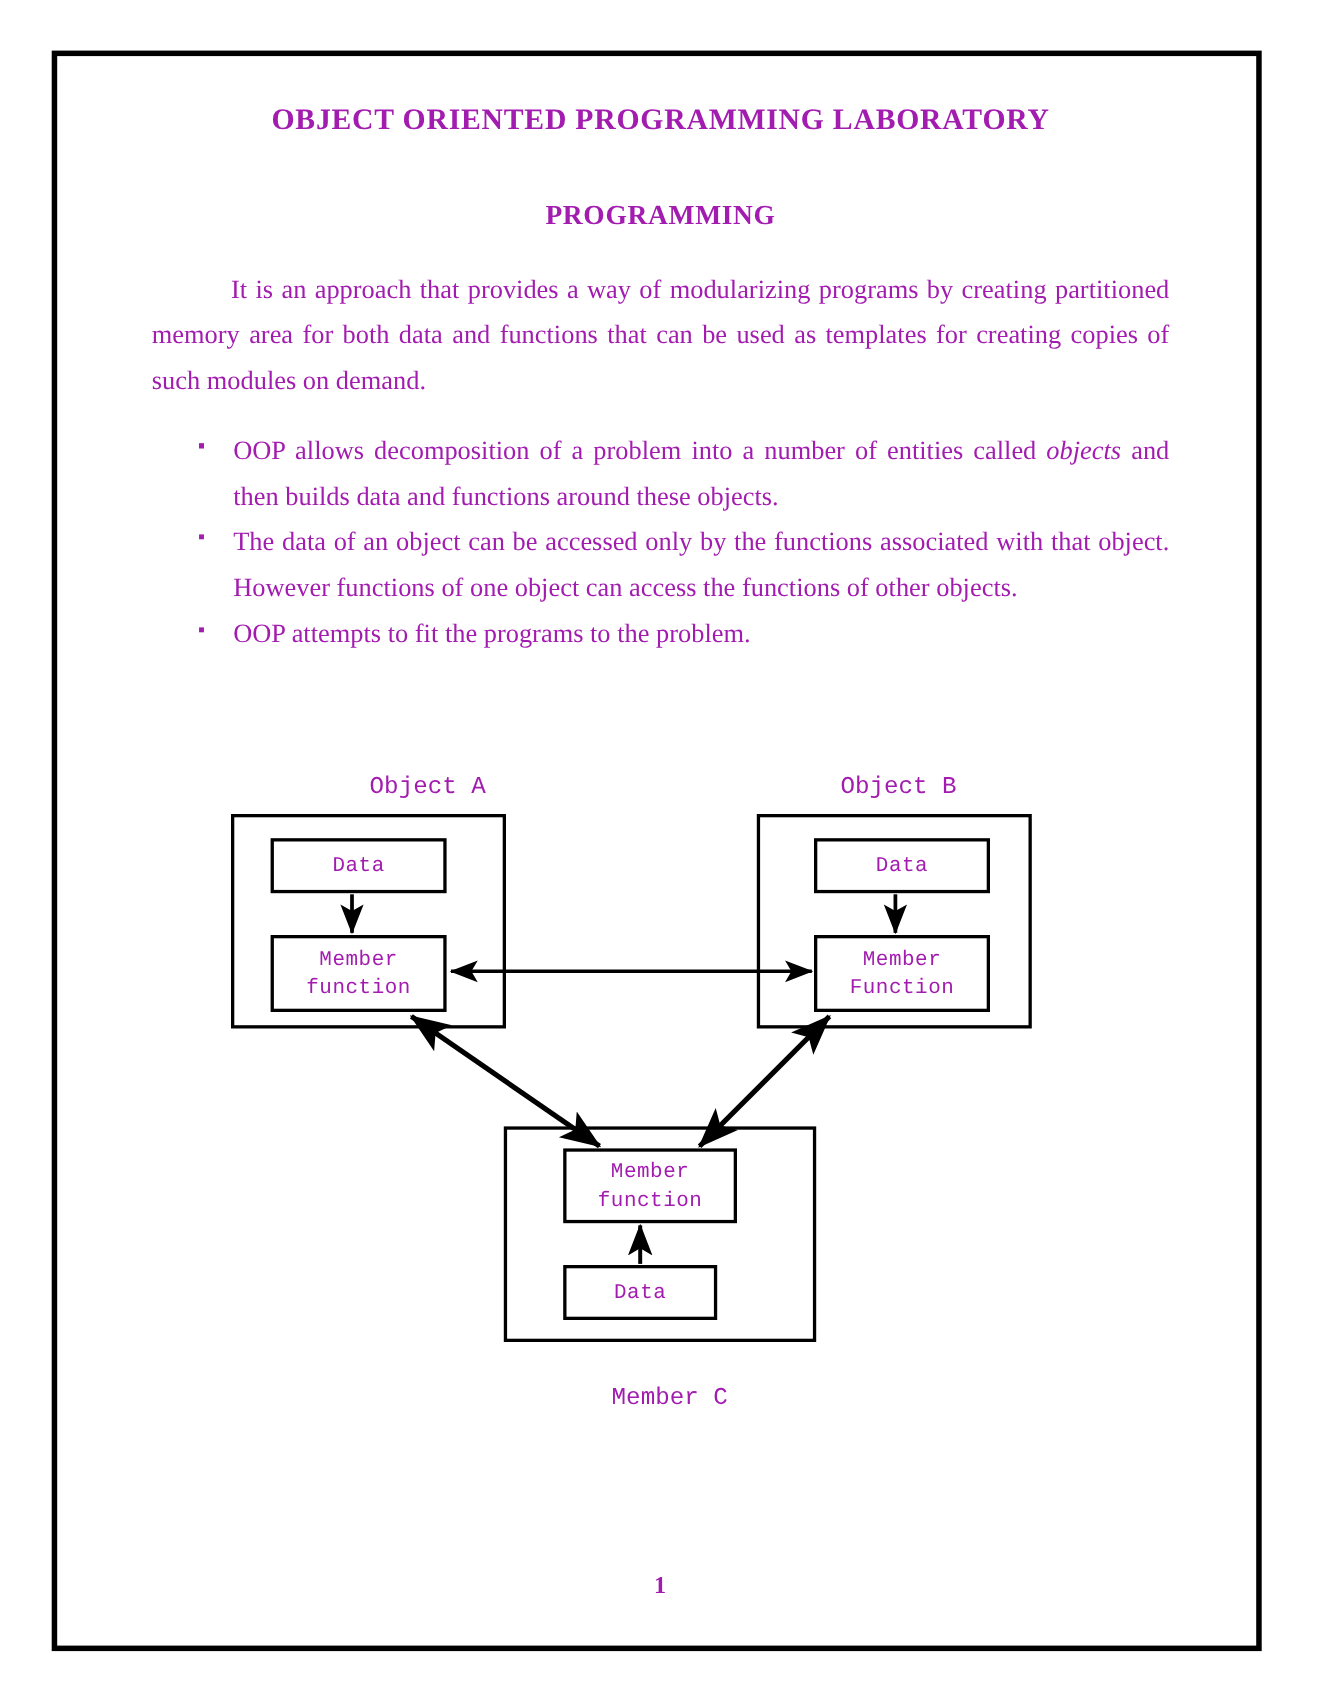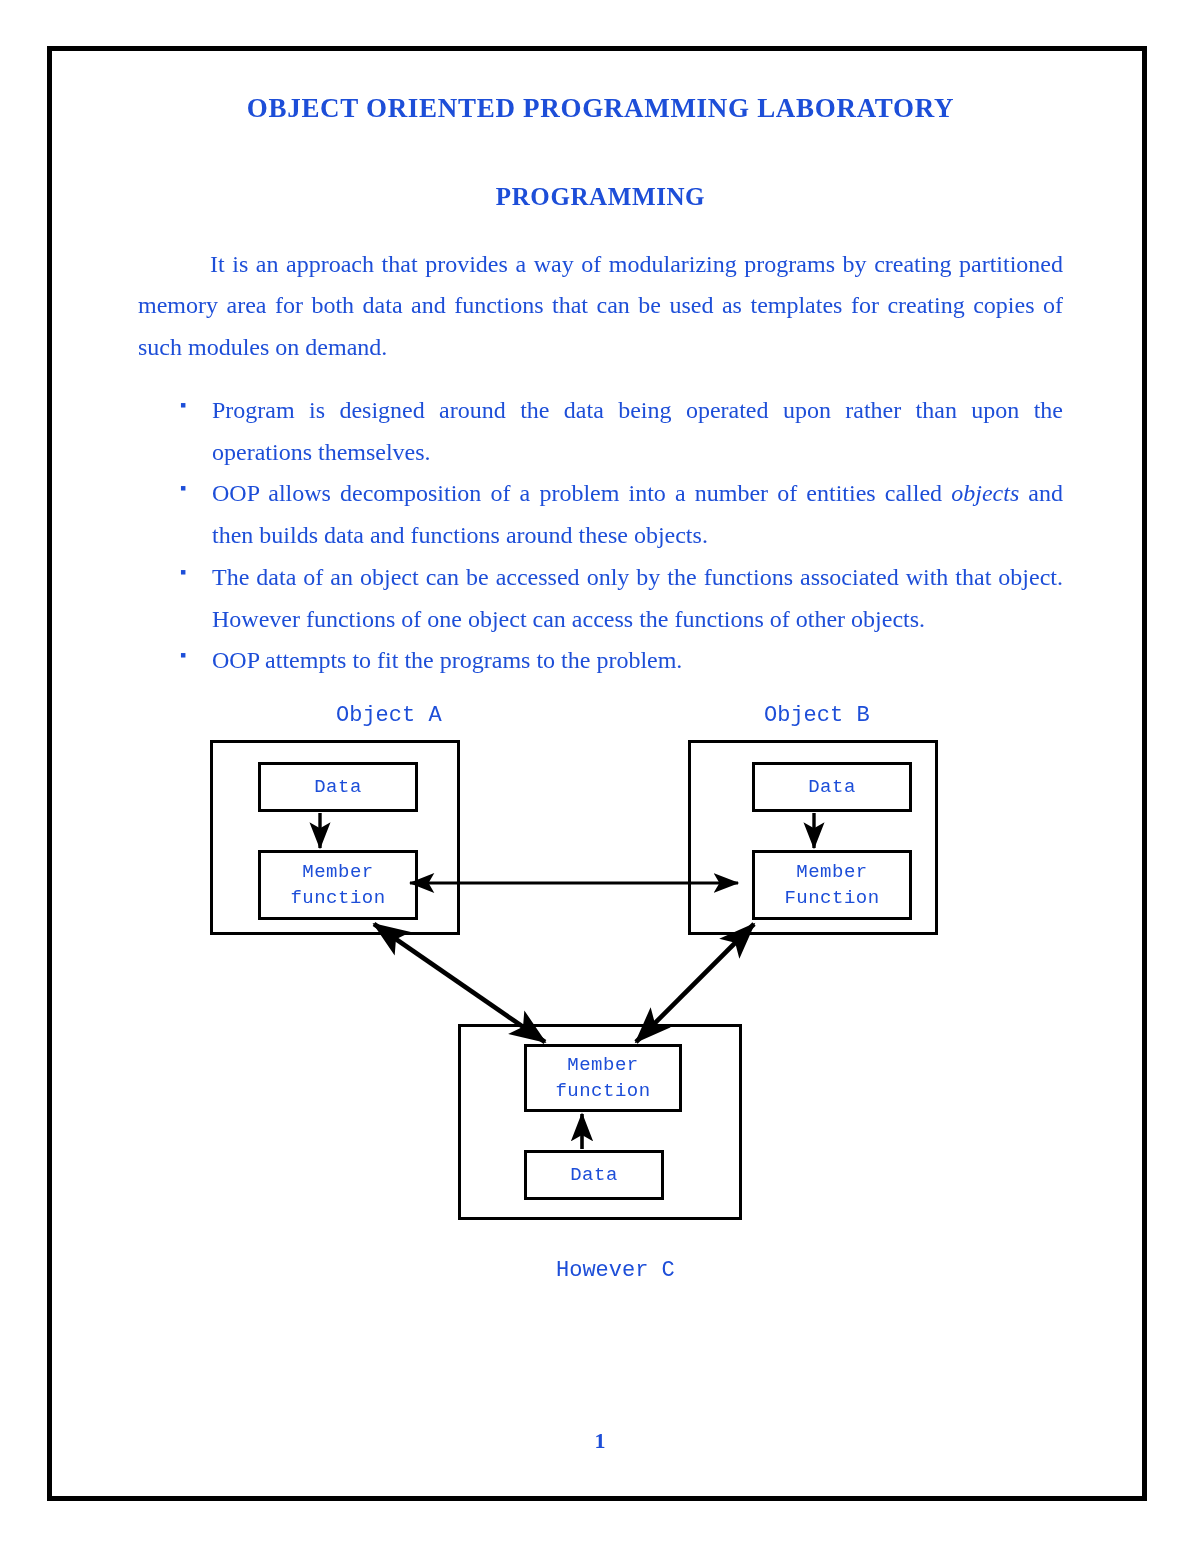--- a/index.html
+++ b/index.html
@@ -7,21 +7,21 @@
     padding: 0;
     background: #ffffff;
   }
   #page {
     position: relative;
     width: 1200px;
     height: 1553px;
     background: #ffffff;
     overflow: hidden;
     font-family: "Liberation Serif", "DejaVu Serif", serif;
-    color: #1d4ed8;
+    color: #a21caf;
   }
   
   #page-frame {
     position: absolute;
     left: 47px;
     top: 46px;
     width: 1100px;
     height: 1455px;
     border: 5px solid #000000;
     box-sizing: border-box;
@@ -104,21 +104,20 @@
     border: 3px solid #000;
     background: #fff;
     display: flex;
     align-items: center;
     justify-content: center;
     text-align: center;
     font-family: "Liberation Mono", "DejaVu Sans Mono", monospace;
     font-size: 19px;
     line-height: 1.38;
     letter-spacing: 0.5px;
-    margin-left: 12px;
   }
   .obj-caption {
     position: absolute;
     font-family: "Liberation Mono", "DejaVu Sans Mono", monospace;
     font-size: 22px;
     white-space: nowrap;
   }
   
   #page-number {
     position: absolute;
@@ -143,21 +142,20 @@
     <h1 class="doc-title">OBJECT ORIENTED PROGRAMMING LABORATORY</h1>
 
     <h2 class="section-heading">PROGRAMMING</h2>
 
     <p class="body-para last-line-noj">It is an approach that provides a way of modularizing programs by creating partitioned memory area for both data and functions that can be used as templates for creating copies of such modules on demand.</p>
 
     <ul class="bullets">
 
       <li>
         <span class="bullet-mark">▪</span>
-        <span class="last-line-noj">Program is designed around the data being operated upon rather than upon the operations themselves.</span>
       </li>
 
       <li>
         <span class="bullet-mark">▪</span>
         <span>OOP allows decomposition of a problem into a number of entities called </span><em class="ital">objects</em><span> and then builds data and functions around these objects.</span>
       </li>
 
       <li>
         <span class="bullet-mark">▪</span>
         <span class="last-line-noj">The data of an object can be accessed only by the functions associated with that object. However functions of one object can access the functions of other objects.</span>
@@ -170,21 +168,21 @@
 
     </ul>
   </div>
 
   <div id="diagram">
 
     <div class="obj-caption" style="left:336px; top:703px;">Object A</div>
 
     <div class="obj-caption" style="left:764px; top:703px;">Object B</div>
 
-    <div class="obj-caption" style="left:556px; top:1258px;">However C</div>
+    <div class="obj-caption" style="left:556px; top:1258px;">Member C</div>
 
     <div class="dbox" style="left:210px; top:740px; width:250px; height:195px;"></div>
     <div class="dbox-inner" style="left:246px; top:762px; width:160px; height:50px;">
       <span>Data</span>
     </div>
     <div class="dbox-inner" style="left:246px; top:850px; width:160px; height:70px; flex-direction:column;">
       <span>Member</span>
       <span>function</span>
     </div>
 

